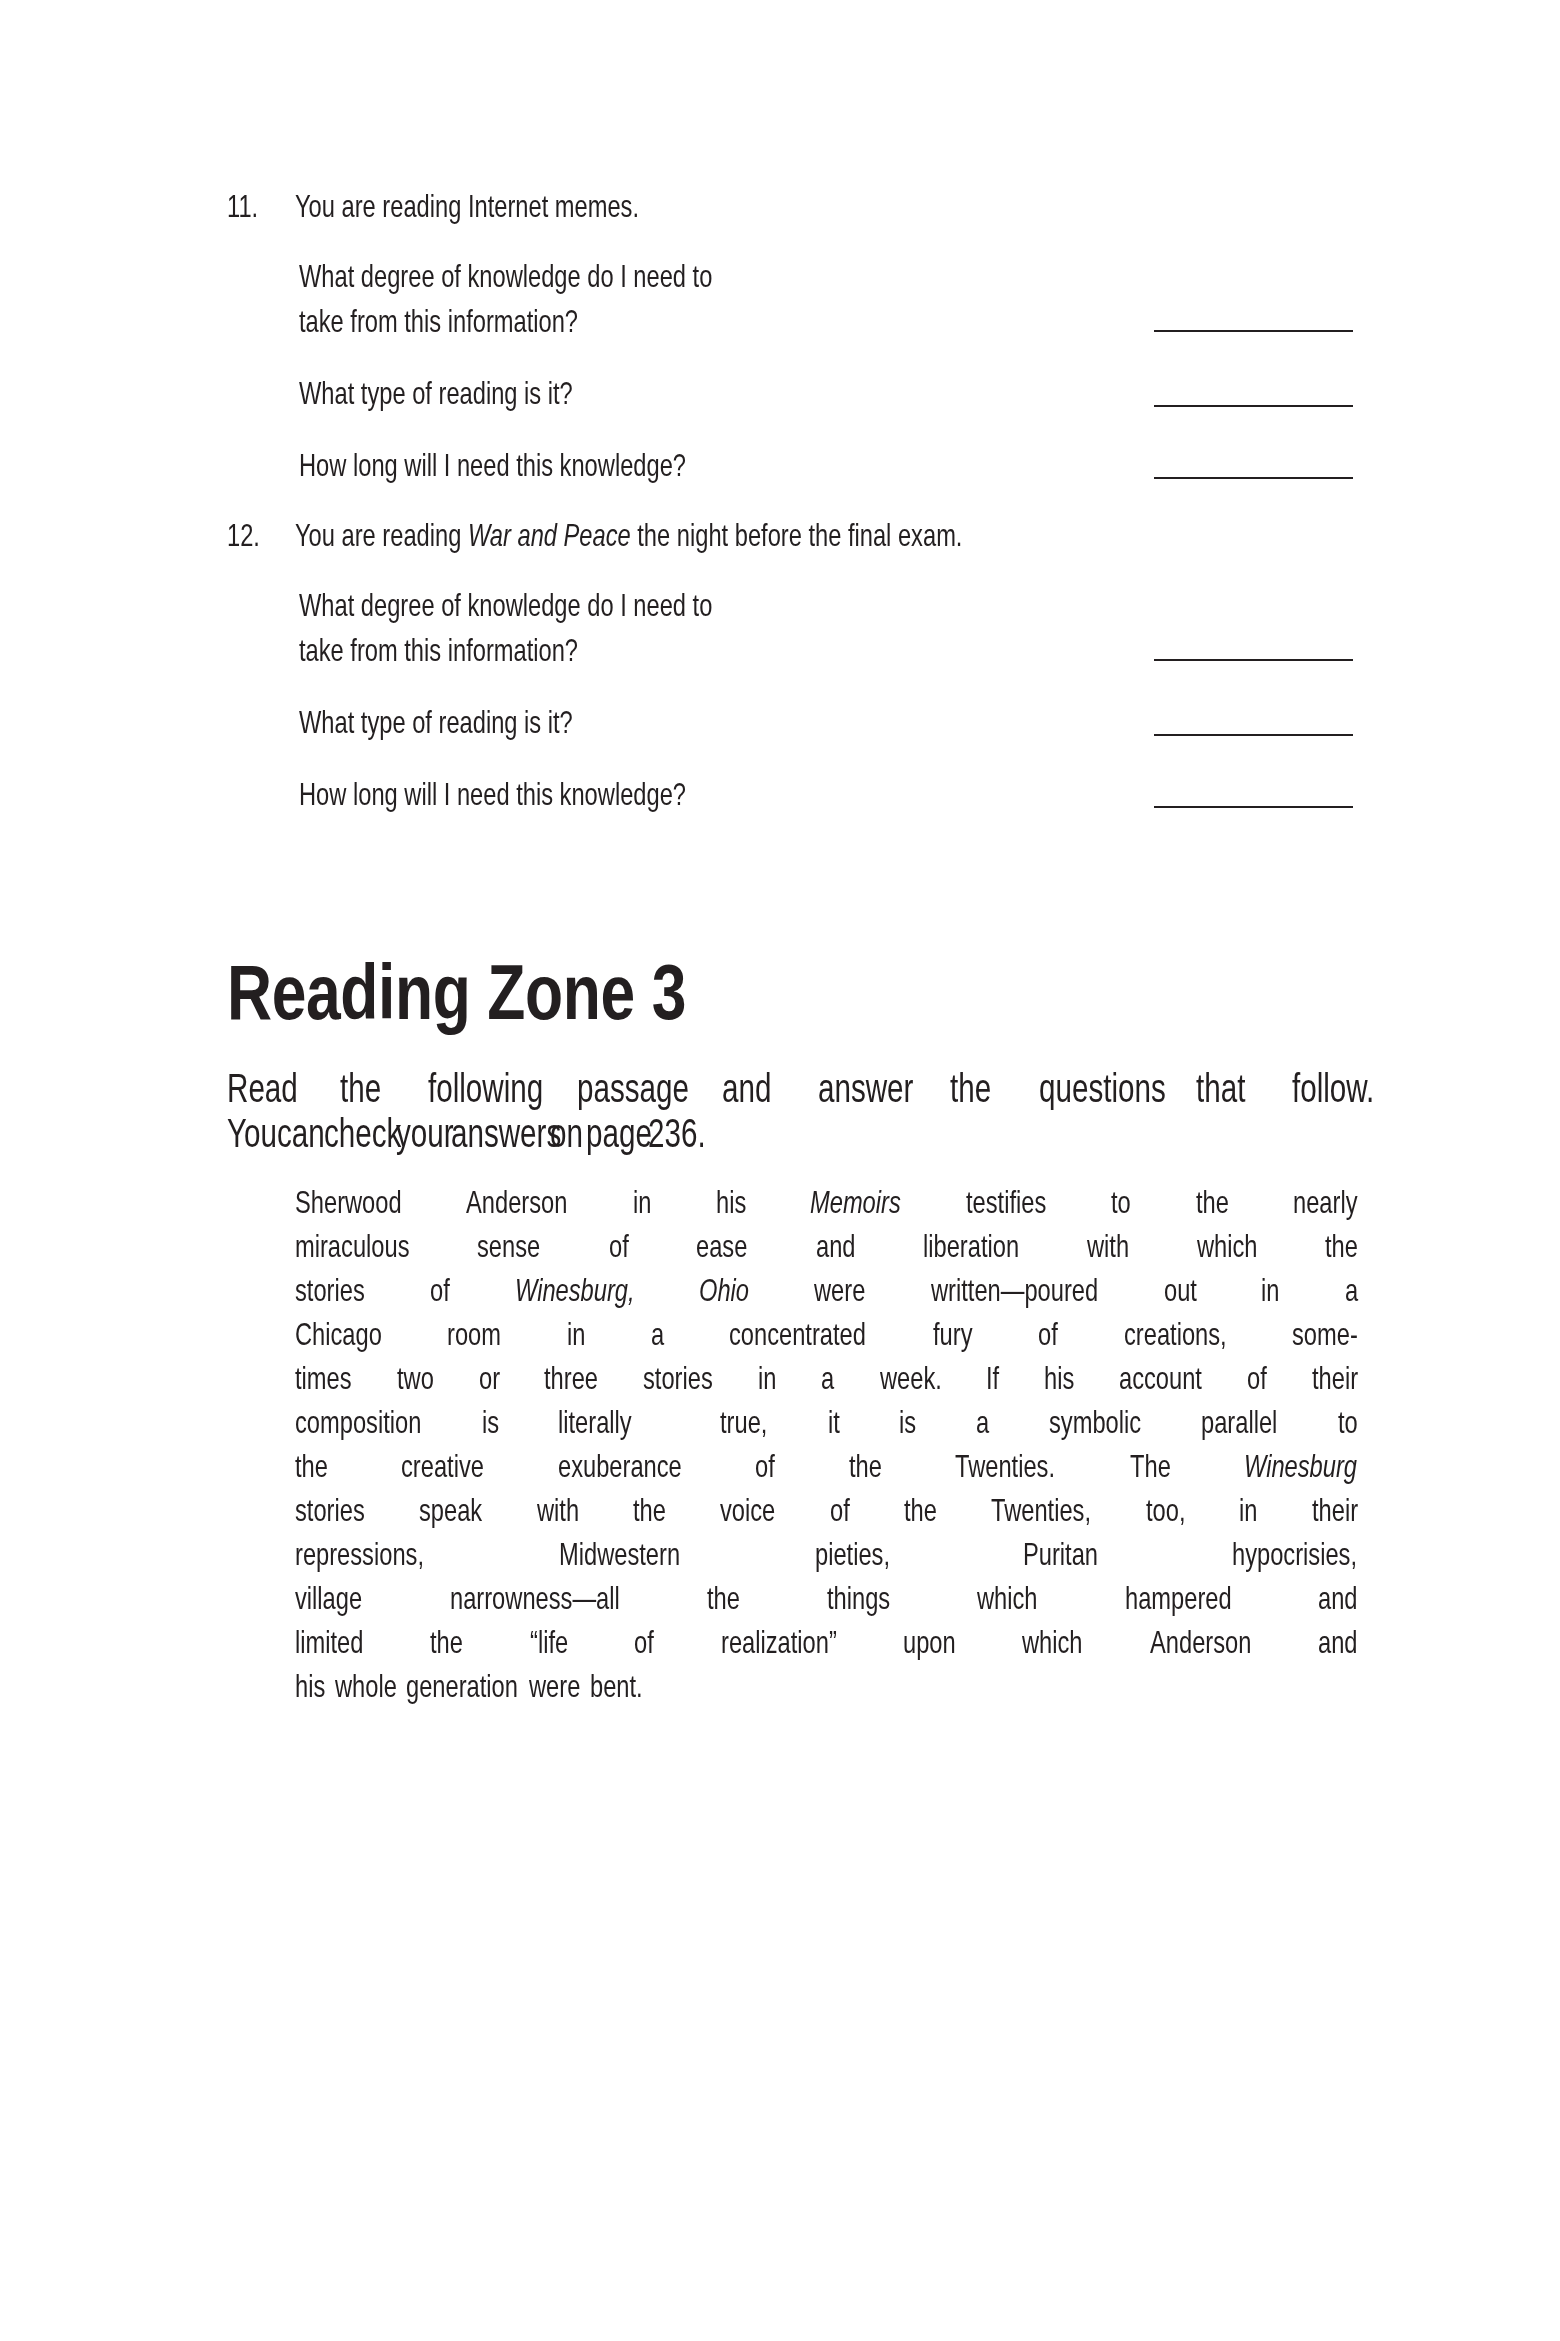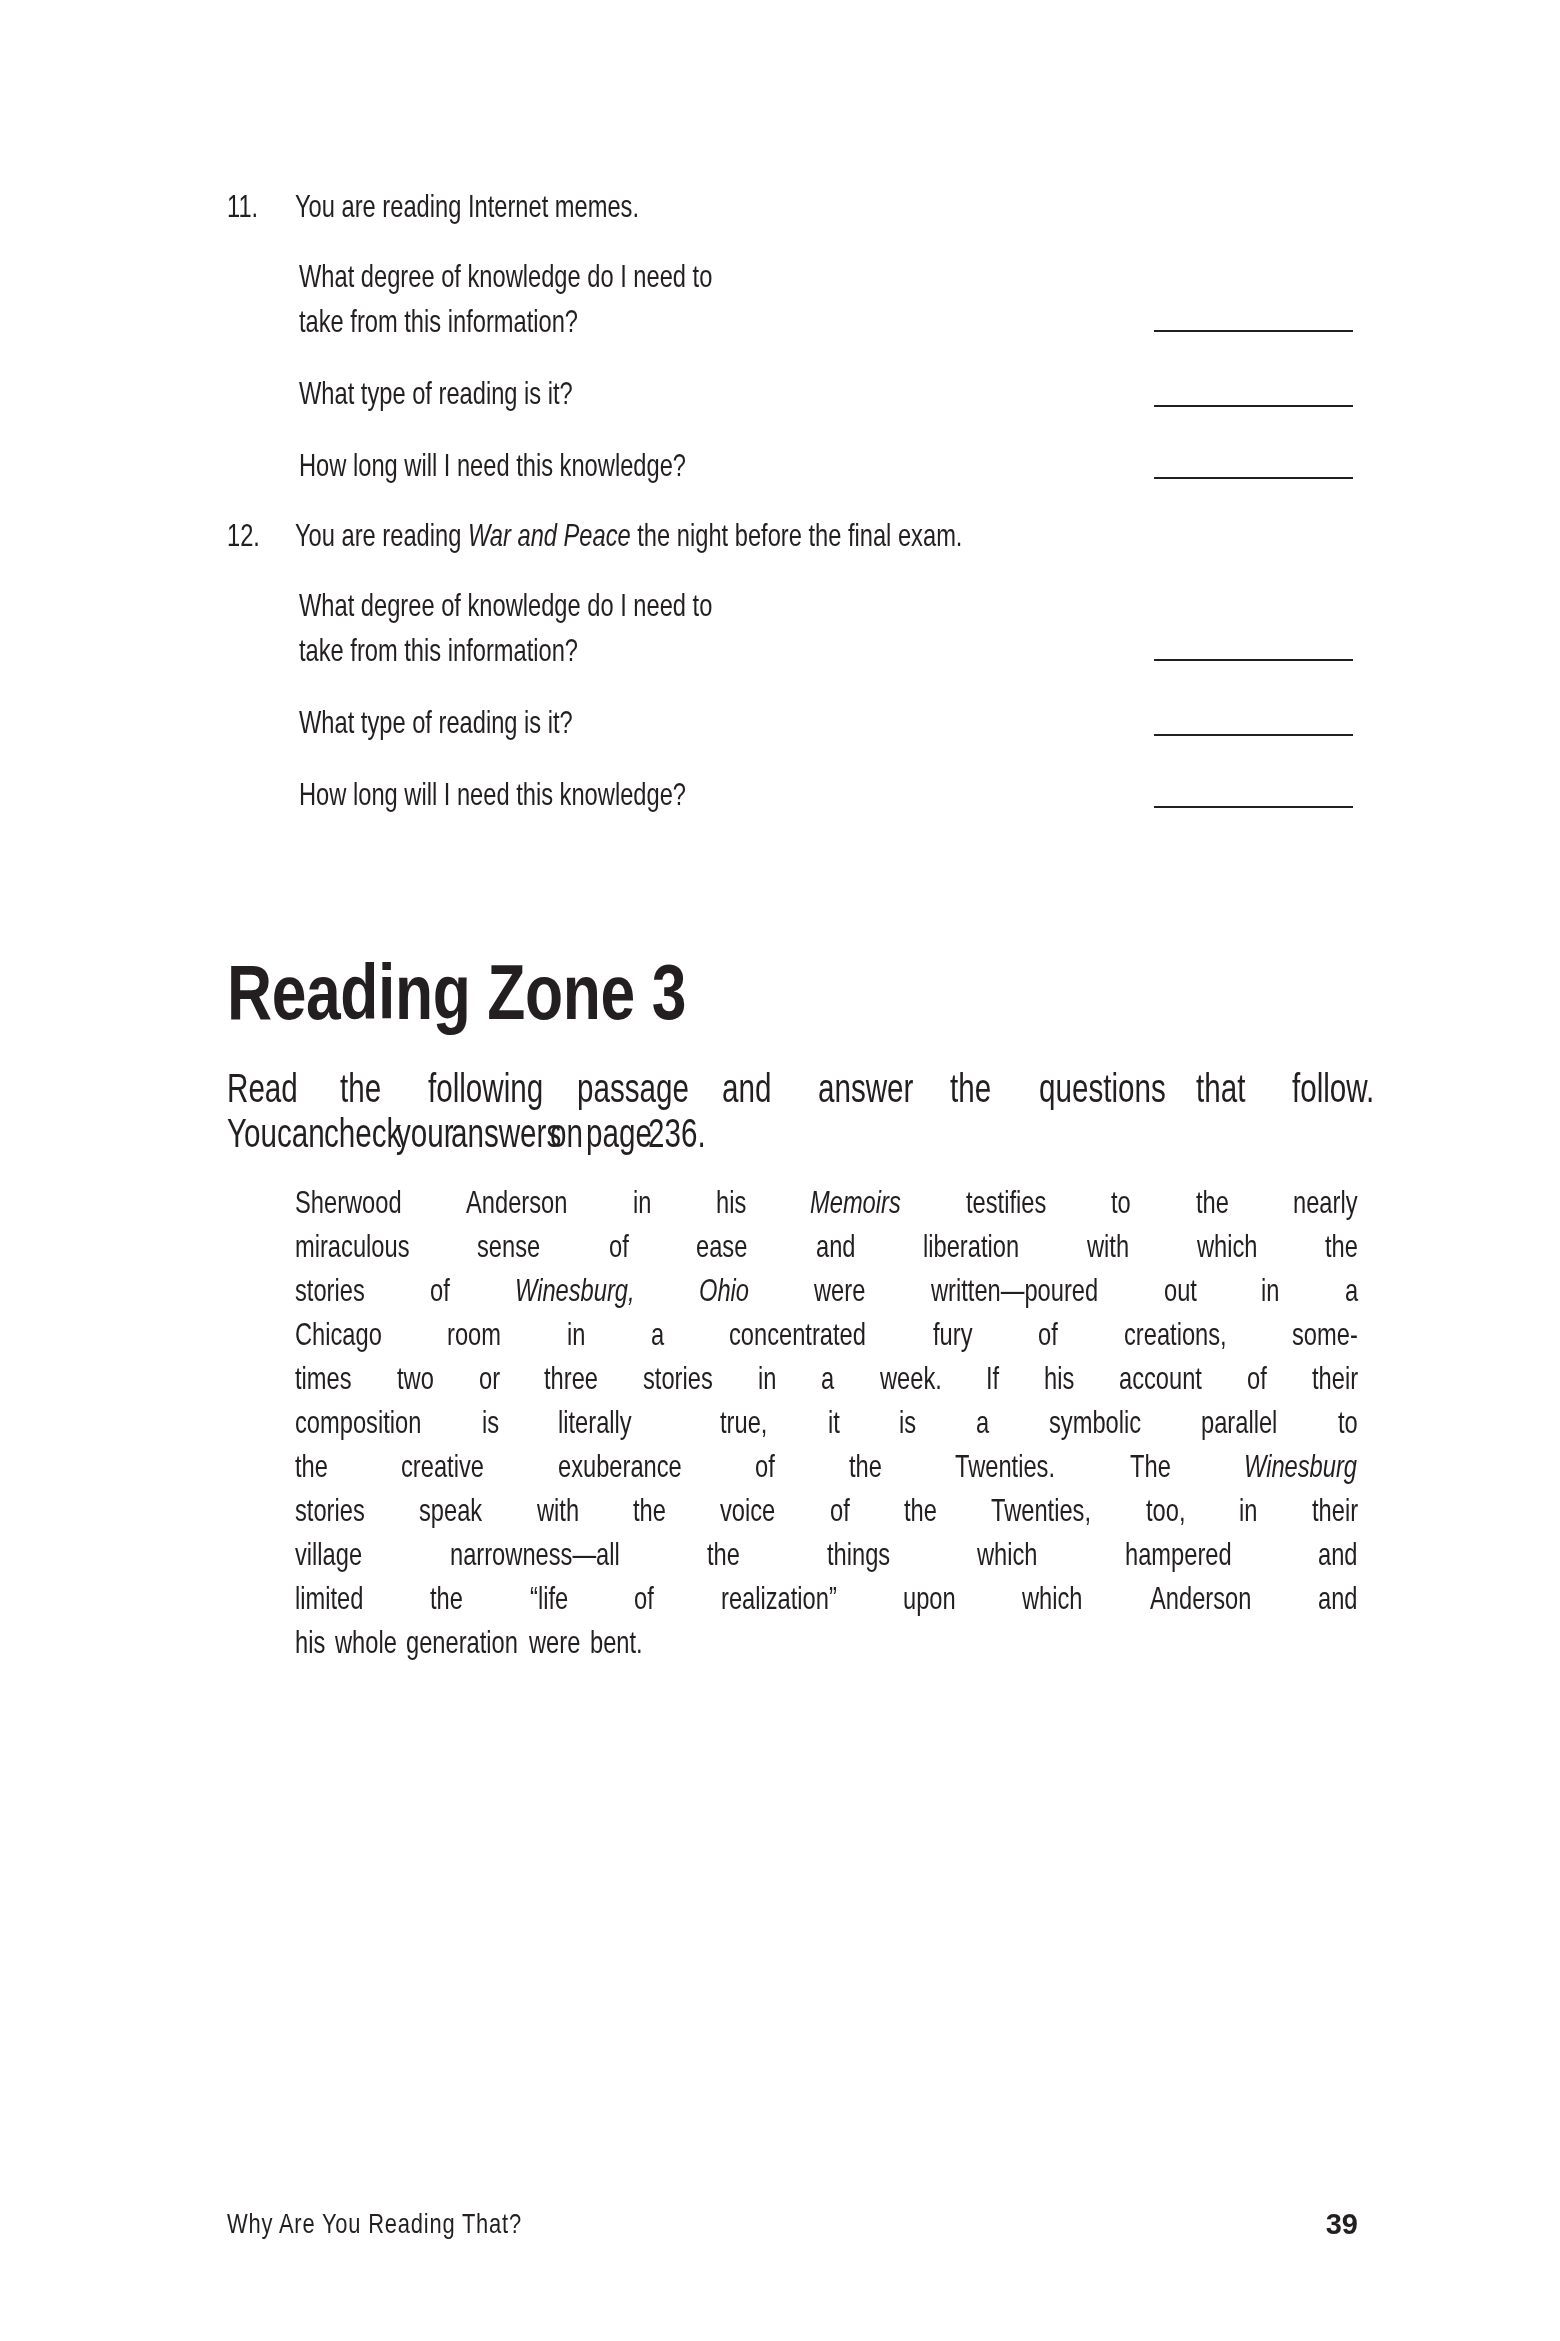--- a/index.html
+++ b/index.html
@@ -348,20 +348,27 @@
           <span style="width: 33px; overflow: visible;"><span class="cond" style="transform: scaleX(0.74);">the</span></span>
           <span style="width: 56px; overflow: visible;"><span class="cond" style="transform: scaleX(0.74);">voice</span></span>
           <span style="width: 20px; overflow: visible;"><span class="cond" style="transform: scaleX(0.74);">of</span></span>
           <span style="width: 33px; overflow: visible;"><span class="cond" style="transform: scaleX(0.74);">the</span></span>
           <span style="width: 101px; overflow: visible;"><span class="cond" style="transform: scaleX(0.74);">Twenties,</span></span>
           <span style="width: 40px; overflow: visible;"><span class="cond" style="transform: scaleX(0.74);">too,</span></span>
           <span style="width: 18.5px; overflow: visible;"><span class="cond" style="transform: scaleX(0.74);">in</span></span>
           <span style="width: 46px; overflow: visible;"><span class="cond" style="transform: scaleX(0.74);">their</span></span>
         </div>
         <div class="stretch">
+          <span style="width: 130px; overflow: visible;"><span class="cond" style="transform: scaleX(0.74);">repressions,</span></span>
+          <span style="width: 122px; overflow: visible;"><span class="cond" style="transform: scaleX(0.74);">Midwestern</span></span>
+          <span style="width: 75px; overflow: visible;"><span class="cond" style="transform: scaleX(0.74);">pieties,</span></span>
+          <span style="width: 75px; overflow: visible;"><span class="cond" style="transform: scaleX(0.74);">Puritan</span></span>
+          <span style="width: 126px; overflow: visible;"><span class="cond" style="transform: scaleX(0.74);">hypocrisies,</span></span>
+        </div>
+        <div class="stretch">
           <span style="width: 68px; overflow: visible;"><span class="cond" style="transform: scaleX(0.74);">village</span></span>
           <span style="width: 171px; overflow: visible;"><span class="cond" style="transform: scaleX(0.74);">narrowness—all</span></span>
           <span style="width: 33px; overflow: visible;"><span class="cond" style="transform: scaleX(0.74);">the</span></span>
           <span style="width: 64px; overflow: visible;"><span class="cond" style="transform: scaleX(0.74);">things</span></span>
           <span style="width: 61px; overflow: visible;"><span class="cond" style="transform: scaleX(0.74);">which</span></span>
           <span style="width: 107px; overflow: visible;"><span class="cond" style="transform: scaleX(0.74);">hampered</span></span>
           <span style="width: 40px; overflow: visible;"><span class="cond" style="transform: scaleX(0.74);">and</span></span>
         </div>
         <div class="stretch">
           <span style="width: 69px; overflow: visible;"><span class="cond" style="transform: scaleX(0.74);">limited</span></span>
@@ -378,19 +385,15 @@
           <span style="width: 30px; overflow: visible;"><span class="cond" style="transform: scaleX(0.74);">his</span></span>
           <span style="width: 62px; overflow: visible;"><span class="cond" style="transform: scaleX(0.74);">whole</span></span>
           <span style="width: 113px; overflow: visible;"><span class="cond" style="transform: scaleX(0.74);">generation</span></span>
           <span style="width: 52px; overflow: visible;"><span class="cond" style="transform: scaleX(0.74);">were</span></span>
           <span style="width: 53px; overflow: visible;"><span class="cond" style="transform: scaleX(0.74);">bent.</span></span>
         </div>
       </div>
 
   </div>
 
-  <div class="footer">
-    <div class="footer-title"><span class="cond">Why Are You Reading That?</span></div>
-    <div class="footer-page">39</div>
-  </div>
 
 </div>
 
 
 </body></html>

